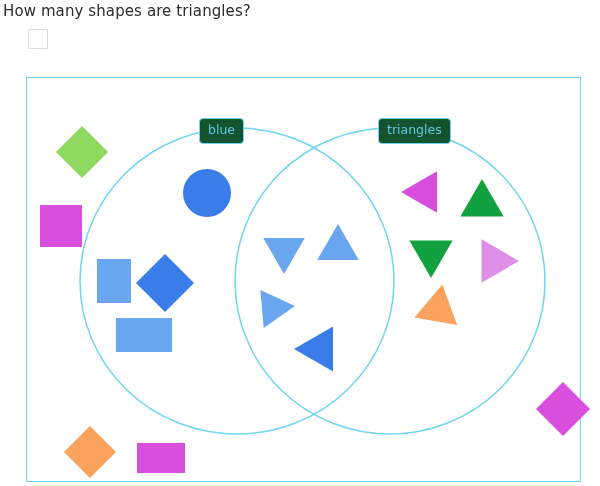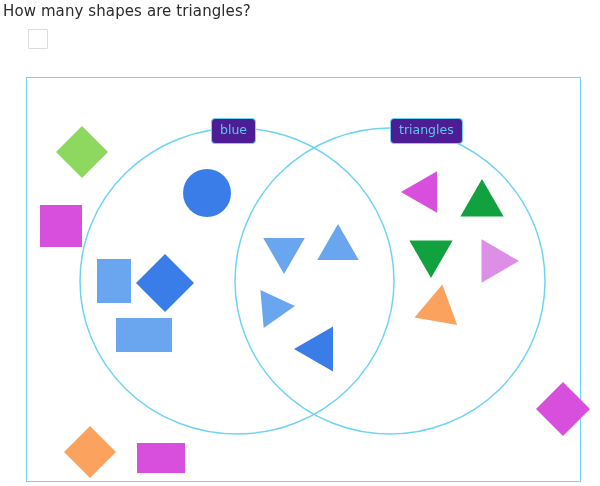--- a/index.html
+++ b/index.html
@@ -55,27 +55,26 @@
     left: 0;
     top: 0;
     width: 600px;
     height: 486px;
     pointer-events: none;
   }
   .set-label {
     position: absolute;
     border: 1.4px solid #6fd4f2;
     border-radius: 4px;
-    background: #4c1d95;
+    background: #14532d;
     color: #5ec8ea;
     font-size: 12.5px;
     line-height: 1;
     padding: 5px 8px 6px 8px;
     white-space: nowrap;
-    margin-left: 12px;
   }
   #label-blue { left: 199px; top: 118px; }
   #label-triangle { left: 378px; top: 118px; }
 </style>
 </head>
 <body>
 
 <div id="question">How many shapes are triangles?</div>
 
 <input id="answer-box" type="text" placeholder="" style="">

